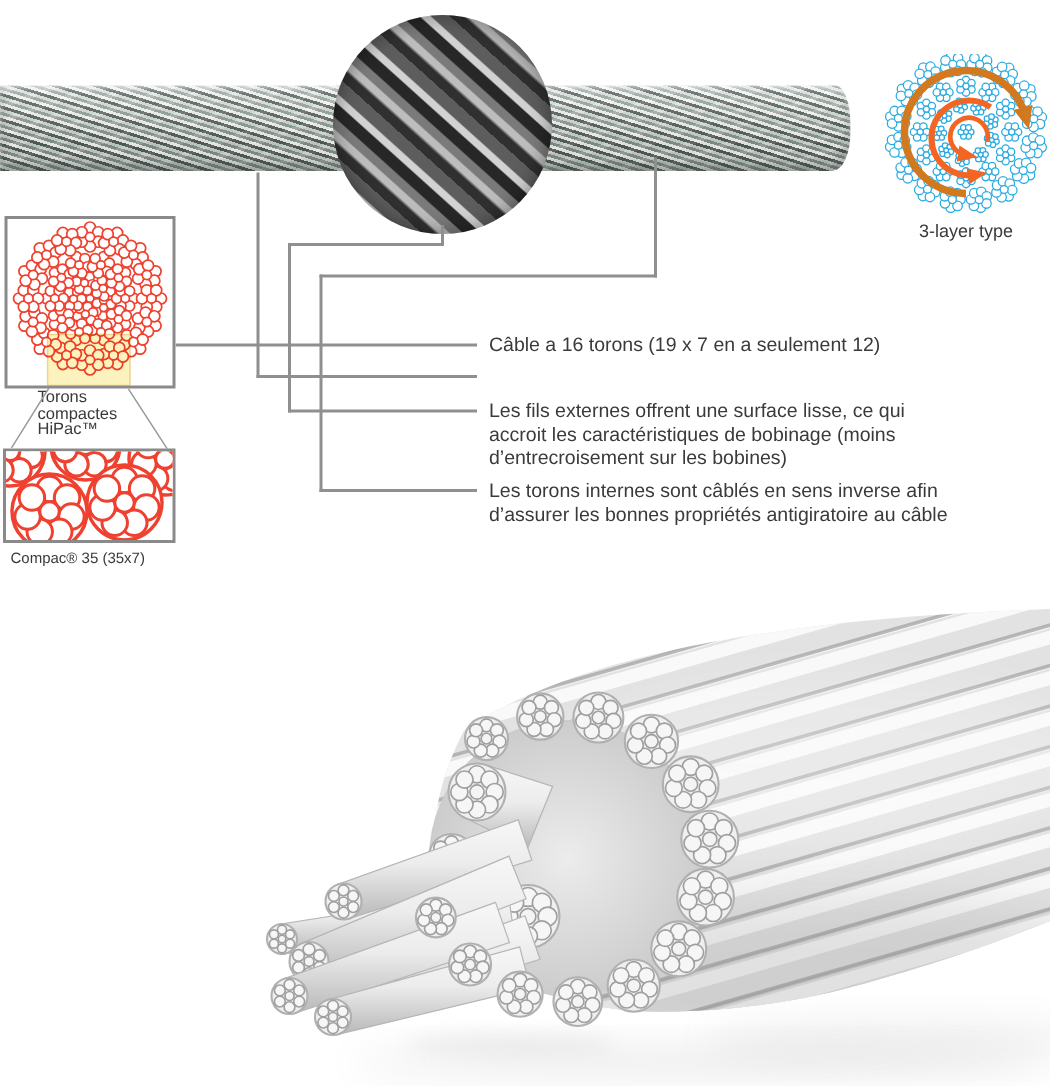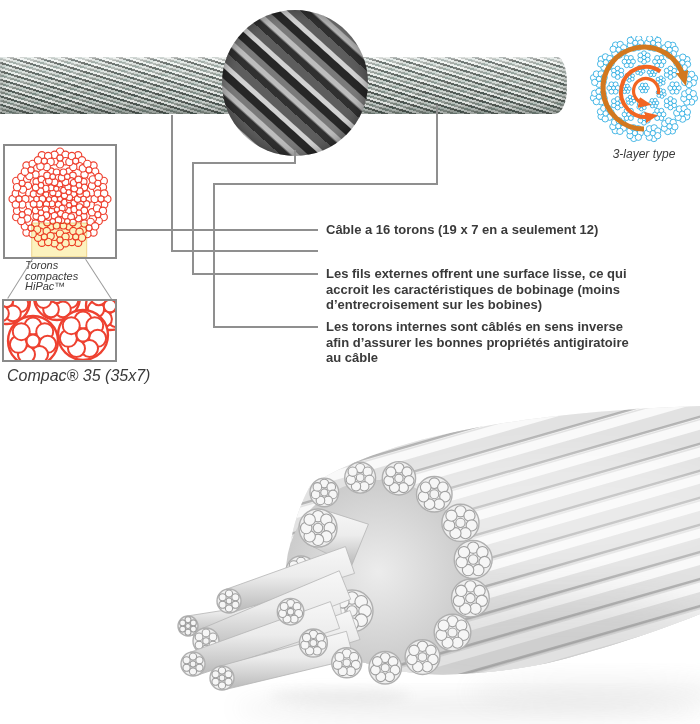--- a/index.html
+++ b/index.html
@@ -30,30 +30,30 @@
         #272727 19px 26px, #d2d2d2 27px 31px, #5d5d5d 32px 40px);
     box-shadow: inset 0 0 14px rgba(0,0,0,.4);
   }
 
   
   .cl{position:absolute;background:var(--connector-gray,#8f8f8f);}
 
   
   .bullet{
     position:absolute;left:326px;width:306px;
-    font-size:13px;line-height:15.6px;color:var(--text-dark,#3a3a3a);font-weight:bold;
+    font-size:13px;line-height:15.6px;color:var(--text-dark,#3a3a3a);
   }
 
   
   .dbox{position:absolute;border:2px solid var(--box-border-gray,#8a8a8a);background:#fff;}
   .dbox svg{display:block;}
 
-  .lbl{position:absolute;color:var(--text-dark,#3a3a3a);font-style:italic;}
+  .lbl{position:absolute;color:var(--text-dark,#3a3a3a);}
   .lbl-hipac{left:25px;top:260px;width:70px;font-size:11px;line-height:10.6px;text-align:left;}
-  .lbl-compac{left:7px;top:367px;font-size:16px;}
+  .lbl-compac{left:7px;top:367px;font-size:10px;}
   .lbl-3layer{left:589px;top:147px;width:110px;font-size:12px;text-align:center;}
 
   .proj{position:absolute;height:1px;background:#9a9a9a;transform-origin:0 0;}
 
   .svg-abs{position:absolute;}
 </style>
 </head>
 <body>
 
 <div id="canvas">

